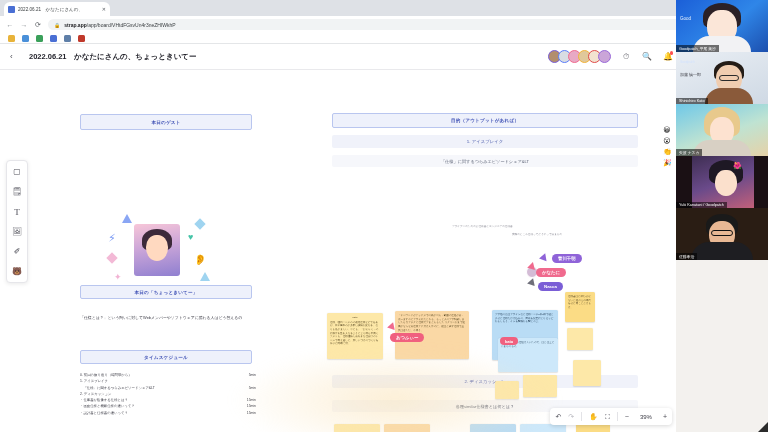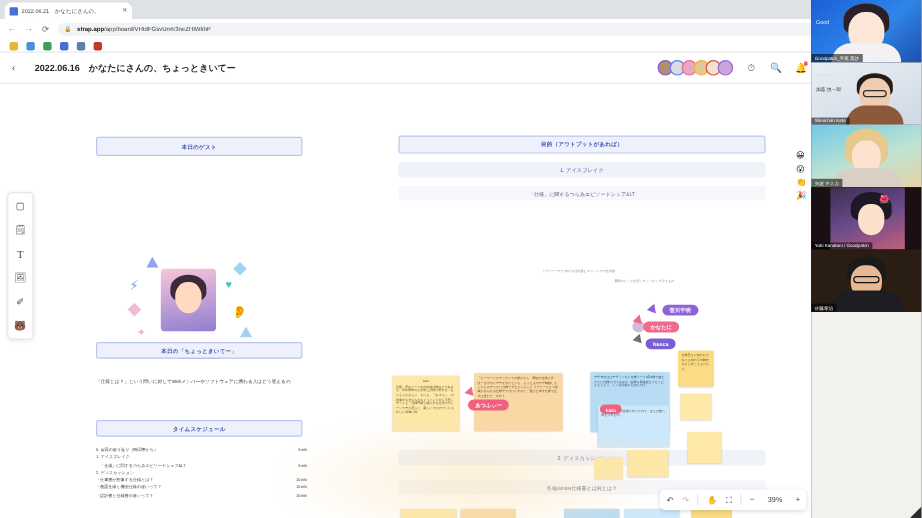--- a/index.html
+++ b/index.html
@@ -276,21 +276,21 @@
     <span class="bm" style="background:#e8b33a"></span>
     <span class="bm" style="background:#4a90d9"></span>
     <span class="bm" style="background:#3aa05a"></span>
     <span class="bm" style="background:#4a6fd4"></span>
     <span class="bm" style="background:#5f7fa8"></span>
     <span class="bm" style="background:#c0392b"></span>
   </div>
 
   <div class="app-header">
     <span class="back-chevron">‹</span>
-    <span class="board-title">2022.06.16　かなたにさんの、ちょっときいてー</span>
+    <span class="board-title">2022.06.21　かなたにさんの、ちょっときいてー</span>
     <span class="header-spacer"></span>
 
     <div class="avatars">
       <div class="av" style="background:#b28e6e;border-color:#7a5ed6"></div>
       <div class="av" style="background:#d8dde3;border-color:#5b7cfa"></div>
       <div class="av" style="background:#e8a9c4;border-color:#f06a8e"></div>
       <div class="av" style="background:#e0c89a;border-color:#f2b33a"></div>
       <div class="av" style="background:#f2e3d0;border-color:#e04a4a"></div>
       <div class="av" style="background:#caa5d8;border-color:#9a6ad8"></div>
     </div>

